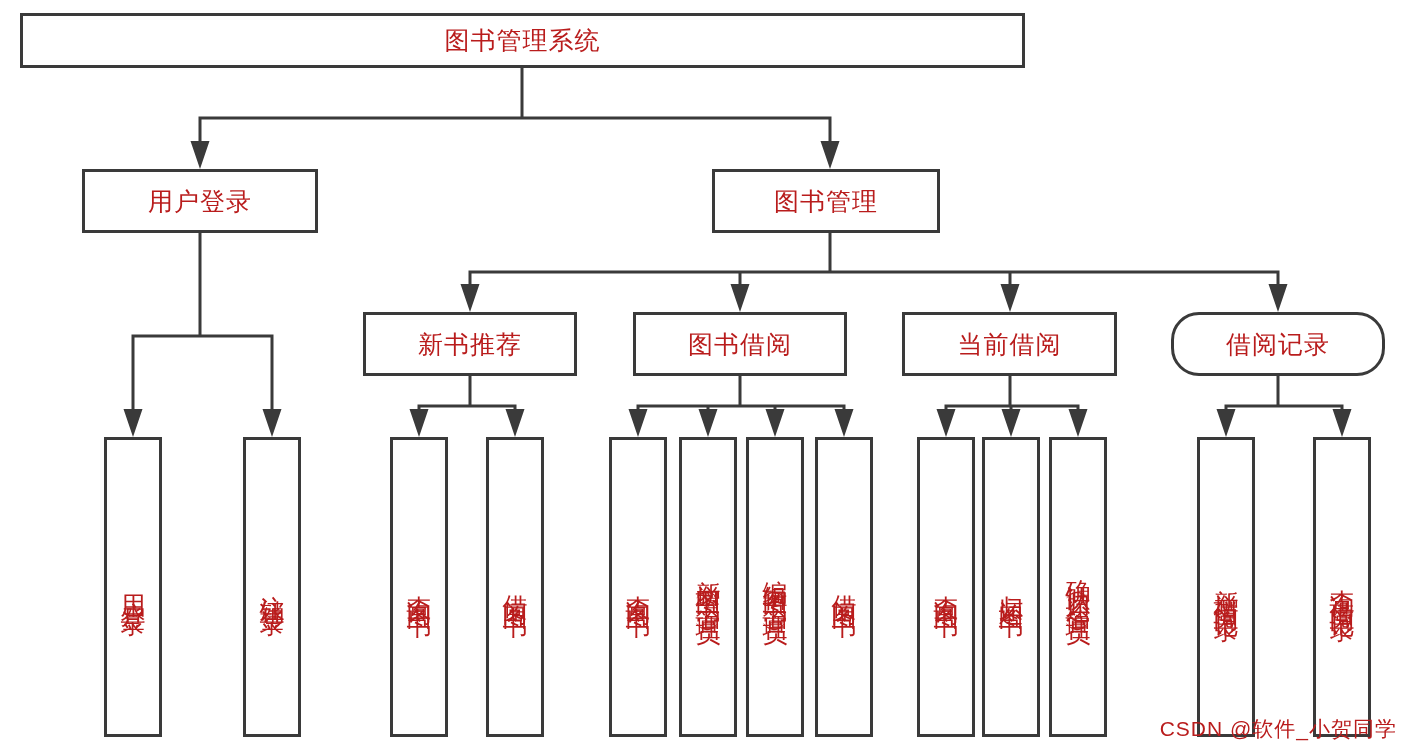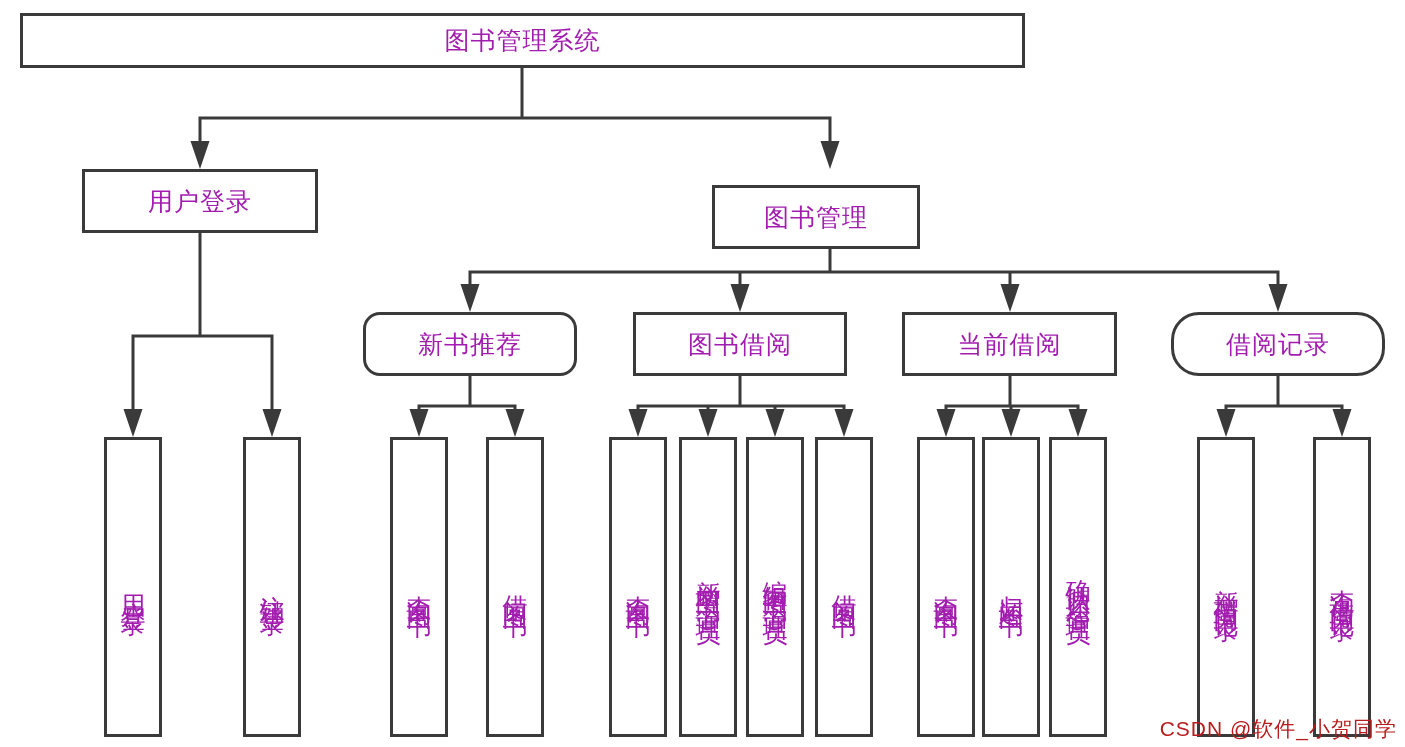--- a/index.html
+++ b/index.html
@@ -23,21 +23,21 @@
     height: 747px;
   }
   .box {
     position: absolute;
     background: #ffffff;
     border: 3px solid #3a3a3a;
     box-sizing: border-box;
     display: flex;
     align-items: center;
     justify-content: center;
-    color: #a21caf;
+    color: #b91c1c;
   }
   .h-box {
     font-size: 25px;
     letter-spacing: 1px;
     white-space: nowrap;
   }
   .v-box {
     writing-mode: vertical-rl;
     text-orientation: mixed;
     font-size: 25px;
@@ -88,23 +88,23 @@
                M1001.5 409 L1020.5 409 L1011 437 Z
                M1068.5 409 L1087.5 409 L1078 437 Z
                M1216.5 409 L1235.5 409 L1226 437 Z
                M1332.5 409 L1351.5 409 L1342 437 Z"></path>
     </g>
   </svg>
 
   <div class="box h-box" style="left:20px; top:13px; width:1005px; height:55px;">图书管理系统</div>
 
   <div class="box h-box" style="left:82px; top:169px; width:236px; height:64px;">用户登录</div>
-  <div class="box h-box" style="left:712px; top:169px; width:208px; height:64px;margin-top:16px;">图书管理</div>
+  <div class="box h-box" style="left:712px; top:169px; width:228px; height:64px;">图书管理</div>
 
-  <div class="box h-box" style="left:363px; top:312px; width:214px; height:64px;border-radius:17px;">新书推荐</div>
+  <div class="box h-box" style="left:363px; top:312px; width:214px; height:64px;">新书推荐</div>
   <div class="box h-box" style="left:633px; top:312px; width:214px; height:64px;">图书借阅</div>
   <div class="box h-box" style="left:902px; top:312px; width:215px; height:64px;">当前借阅</div>
   <div class="box h-box" style="left:1171px; top:312px; width:214px; height:64px;border-radius:28px;">借阅记录</div>
 
   <div class="box v-box" style="left:104px; top:437px; width:58px; height:300px;">用户登录</div>
   <div class="box v-box" style="left:243px; top:437px; width:58px; height:300px;">注销登录</div>
 
   <div class="box v-box" style="left:390px; top:437px; width:58px; height:300px;">查询图书</div>
   <div class="box v-box" style="left:486px; top:437px; width:58px; height:300px;">借阅图书</div>
 

